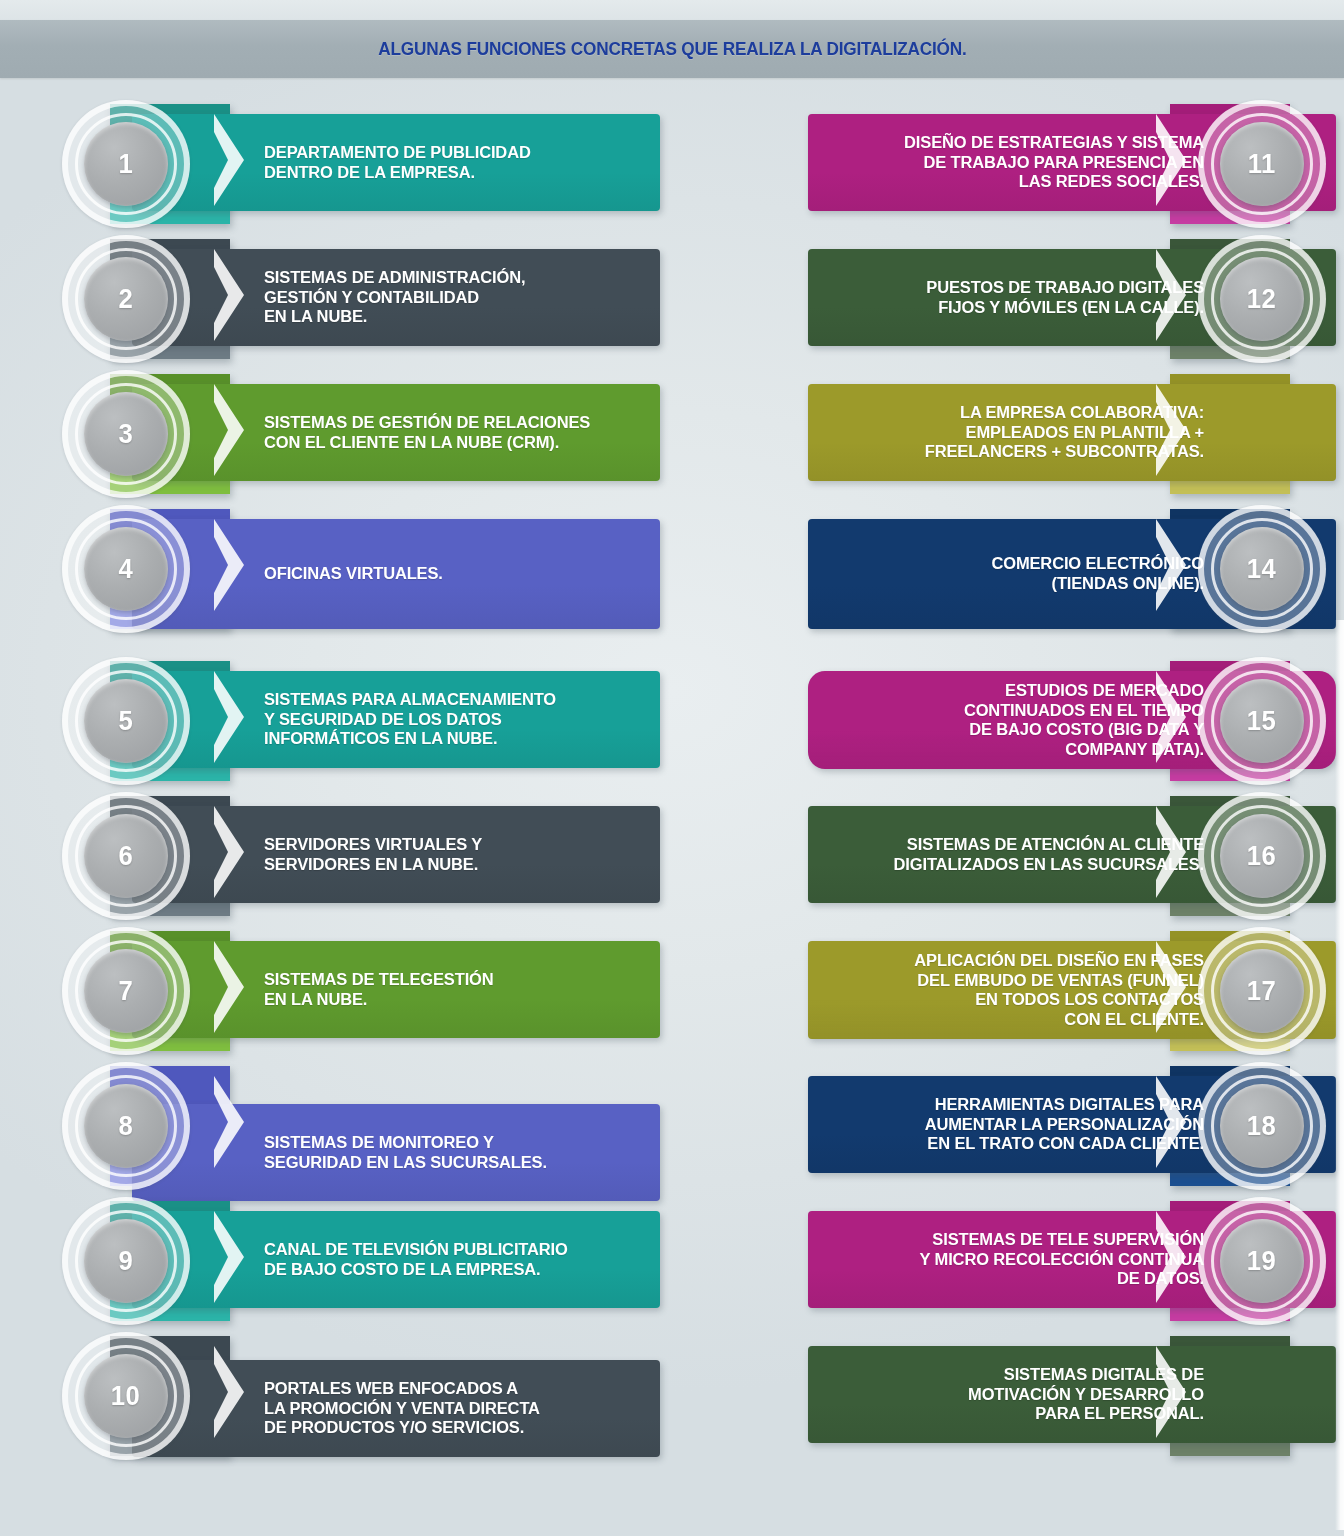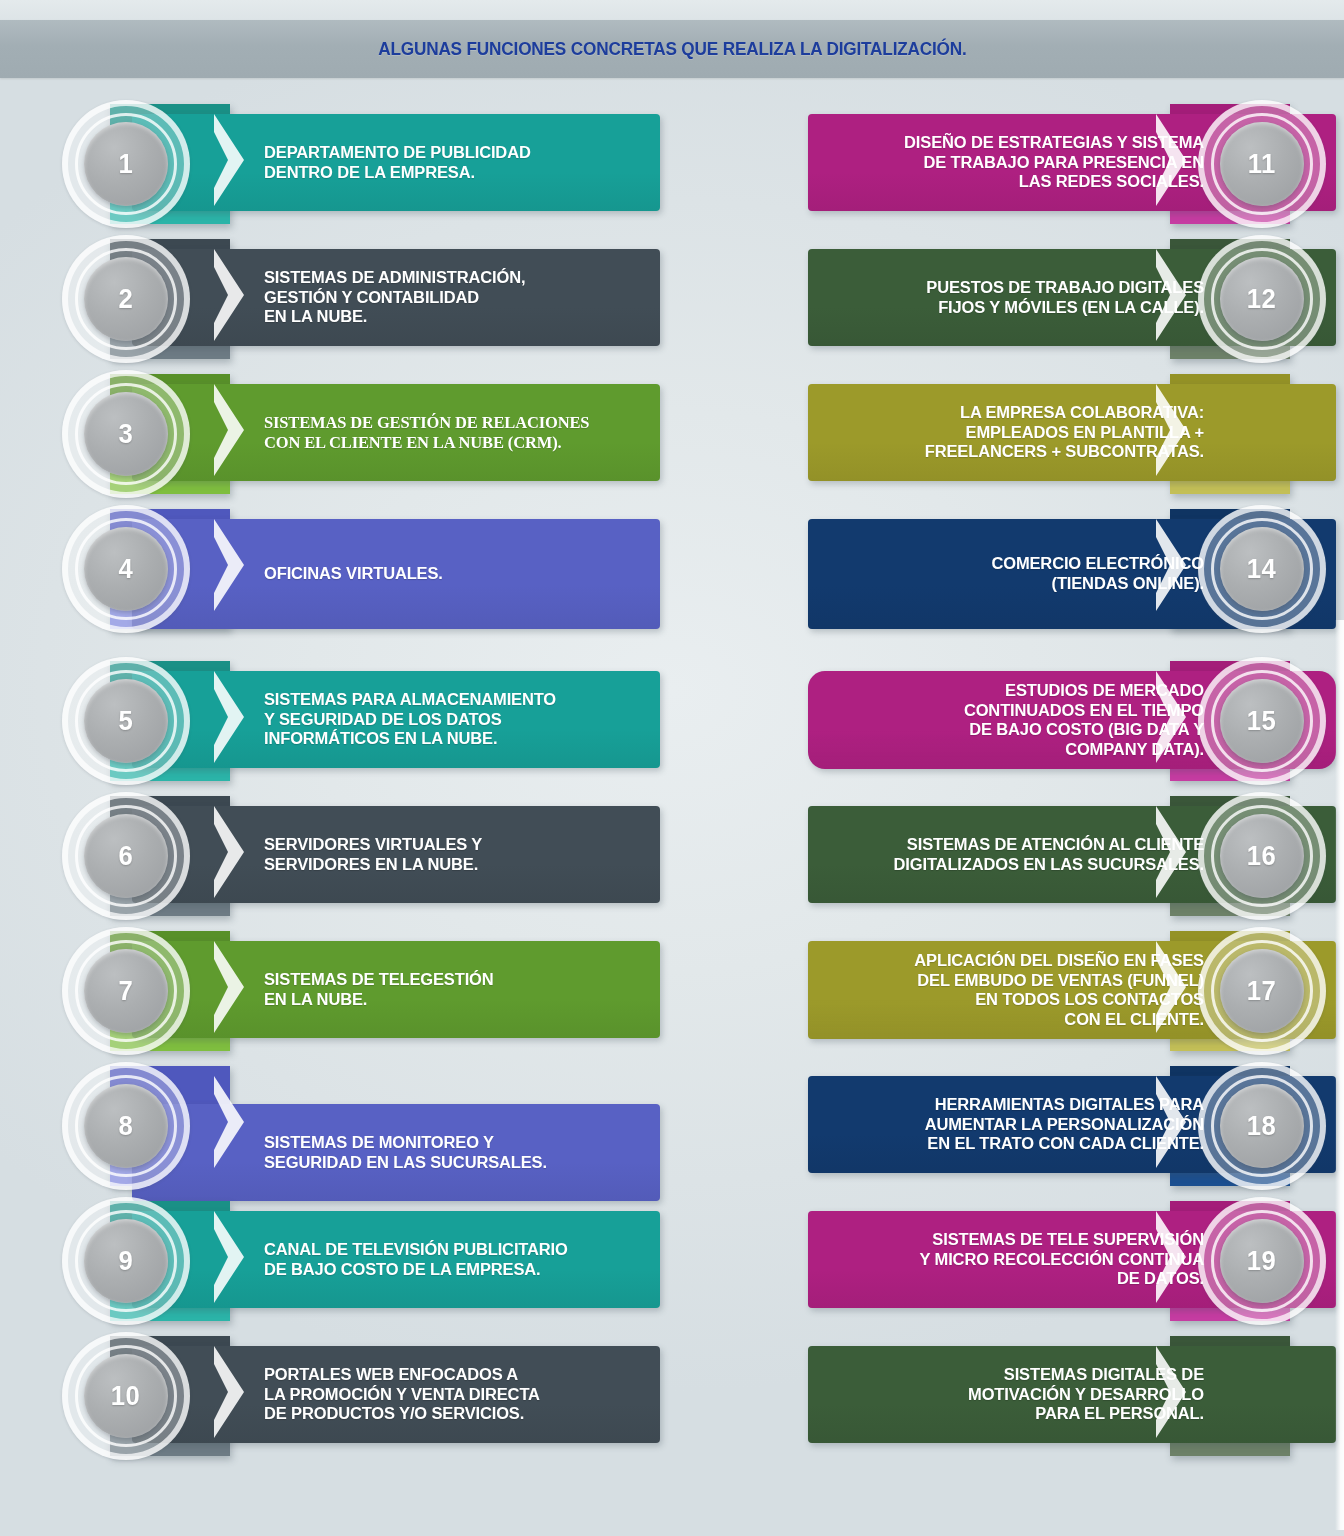--- a/index.html
+++ b/index.html
@@ -202,21 +202,21 @@
         <div class="disc">
           <span class="num">2</span>
         </div>
       </div>
     </div>
     <div class="item">
       <div class="arrowblock">
         <div class="half-top" style="background: linear-gradient(rgb(88, 144, 41) 0%, rgb(88, 144, 41) 100%);"></div>
         <div class="half-bot" style="background: linear-gradient(rgb(127, 190, 63) 0%, rgb(127, 190, 63) 100%);"></div>
       </div>
-      <div class="panel" style="background: linear-gradient(rgb(95, 155, 46) 0%, rgb(95, 155, 46) 60%, rgba(0, 0, 0, 0.06) 100%), rgb(95, 155, 46); min-height: 97px; font-family: Liberation Serif, serif;">
+      <div class="panel" style="background: linear-gradient(rgb(95, 155, 46) 0%, rgb(95, 155, 46) 60%, rgba(0, 0, 0, 0.06) 100%), rgb(95, 155, 46); min-height: 97px;">
         <div class="txt">SISTEMAS DE GESTIÓN DE RELACIONES
 CON EL CLIENTE EN LA NUBE (CRM).</div>
       </div>
       <div class="chev">
         <svg viewBox="0 0 30 100" preserveAspectRatio="none">
           <polygon points="0,4 30,50 0,96 0,78 14,50 0,22" fill="rgba(255,255,255,0.88)"></polygon>
         </svg>
       </div>
       <div class="badge">
         <div class="ring-outer"></div>
@@ -356,21 +356,21 @@
         <div class="disc">
           <span class="num">9</span>
         </div>
       </div>
     </div>
     <div class="item">
       <div class="arrowblock">
         <div class="half-top" style="background: linear-gradient(rgb(60, 72, 81) 0%, rgb(60, 72, 81) 100%);"></div>
         <div class="half-bot" style="background: linear-gradient(rgb(109, 123, 132) 0%, rgb(109, 123, 132) 100%);"></div>
       </div>
-      <div class="panel" style="background: linear-gradient(rgb(65, 77, 86) 0%, rgb(65, 77, 86) 60%, rgba(0, 0, 0, 0.06) 100%), rgb(65, 77, 86); min-height: 97px;">
+      <div class="panel" style="background: linear-gradient(rgb(65, 77, 86) 0%, rgb(65, 77, 86) 60%, rgba(0, 0, 0, 0.06) 100%), rgb(65, 77, 86); min-height: 97px; margin-top: 14px;">
         <div class="txt">PORTALES WEB ENFOCADOS A
 LA PROMOCIÓN Y VENTA DIRECTA
 DE PRODUCTOS Y/O SERVICIOS.</div>
       </div>
       <div class="chev">
         <svg viewBox="0 0 30 100" preserveAspectRatio="none">
           <polygon points="0,4 30,50 0,96 0,78 14,50 0,22" fill="rgba(255,255,255,0.88)"></polygon>
         </svg>
       </div>
       <div class="badge">

